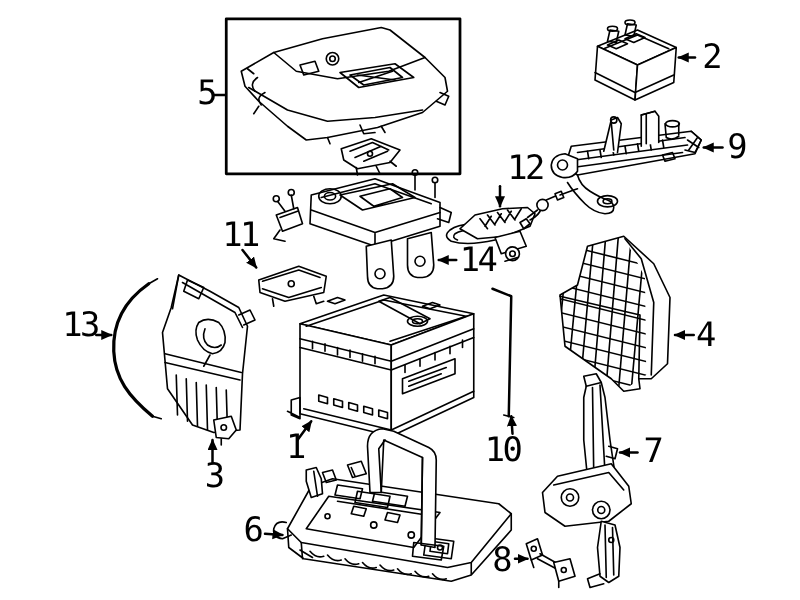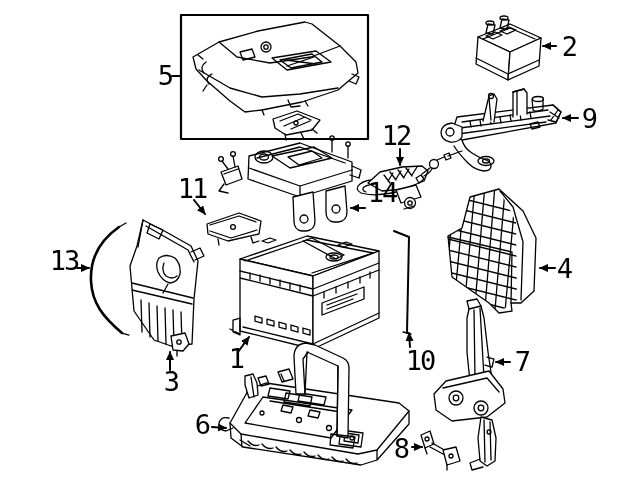--- a/index.html
+++ b/index.html
@@ -247,19 +247,19 @@
 
 <div class="callout" style="left:236px;top:358px">1</div>
 <div class="callout" style="left:569px;top:46px">2</div>
 <div class="callout" style="left:171px;top:381px">3</div>
 <div class="callout" style="left:564px;top:268px">4</div>
 <div class="callout" style="left:165px;top:75px">5</div>
 <div class="callout" style="left:202px;top:424px">6</div>
 <div class="callout" style="left:522px;top:361px">7</div>
 <div class="callout" style="left:401px;top:448px">8</div>
 <div class="callout" style="left:589px;top:118px">9</div>
-<div class="callout" style="left:420px;top:360px">10</div>
+<div class="callout" style="left:402px;top:360px">10</div>
 <div class="callout" style="left:192px;top:188px">11</div>
-<div class="callout" style="left:396px;top:135px">12</div>
+<div class="callout" style="left:420px;top:135px">12</div>
 <div class="callout" style="left:64px;top:260px">13</div>
-<div class="callout" style="left:382px;top:192px">14</div>
+<div class="callout" style="left:382px;top:208px">14</div>
 
 </div>
 
 </body></html>

